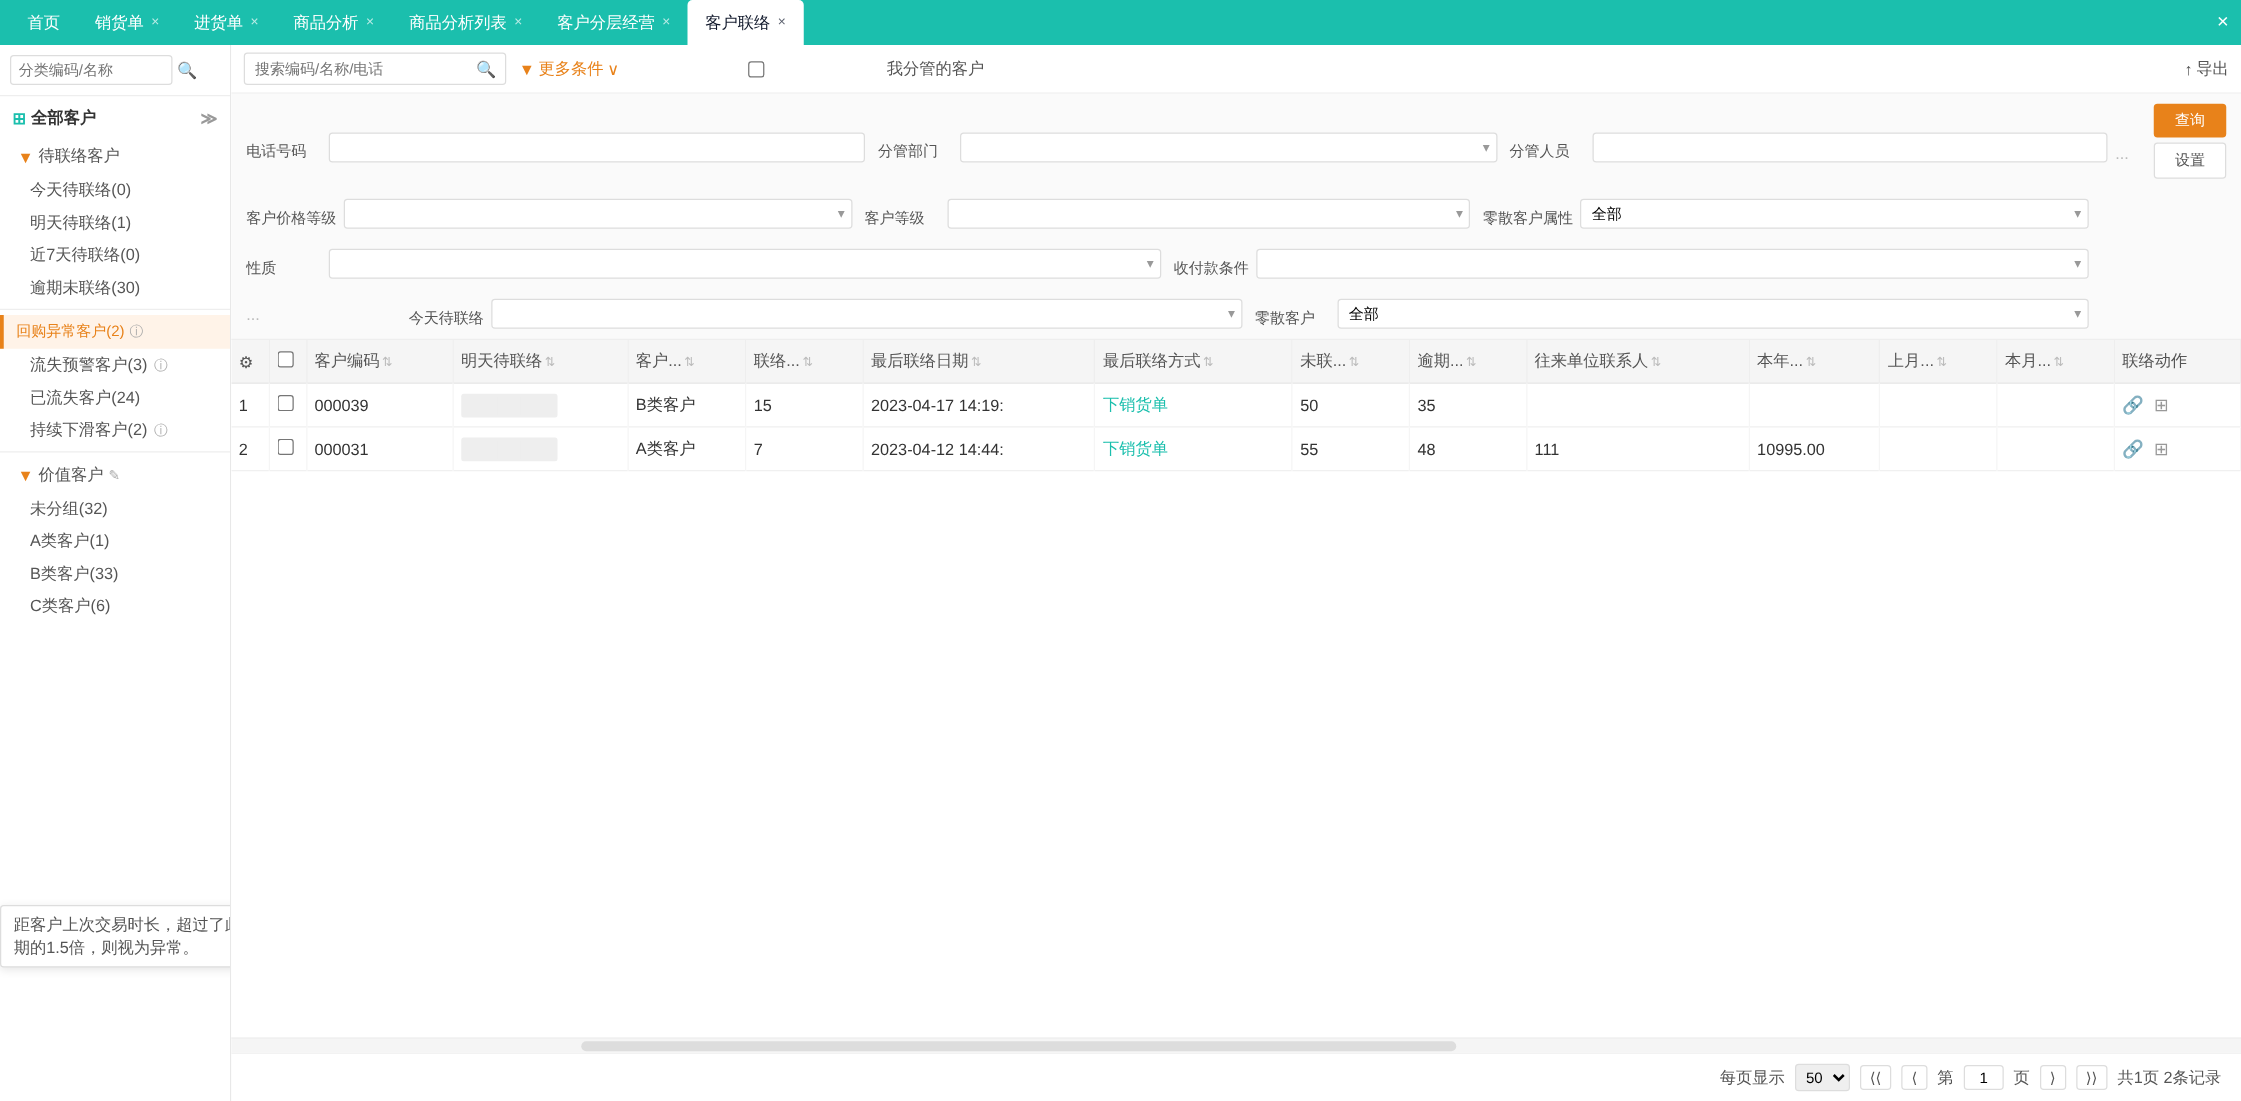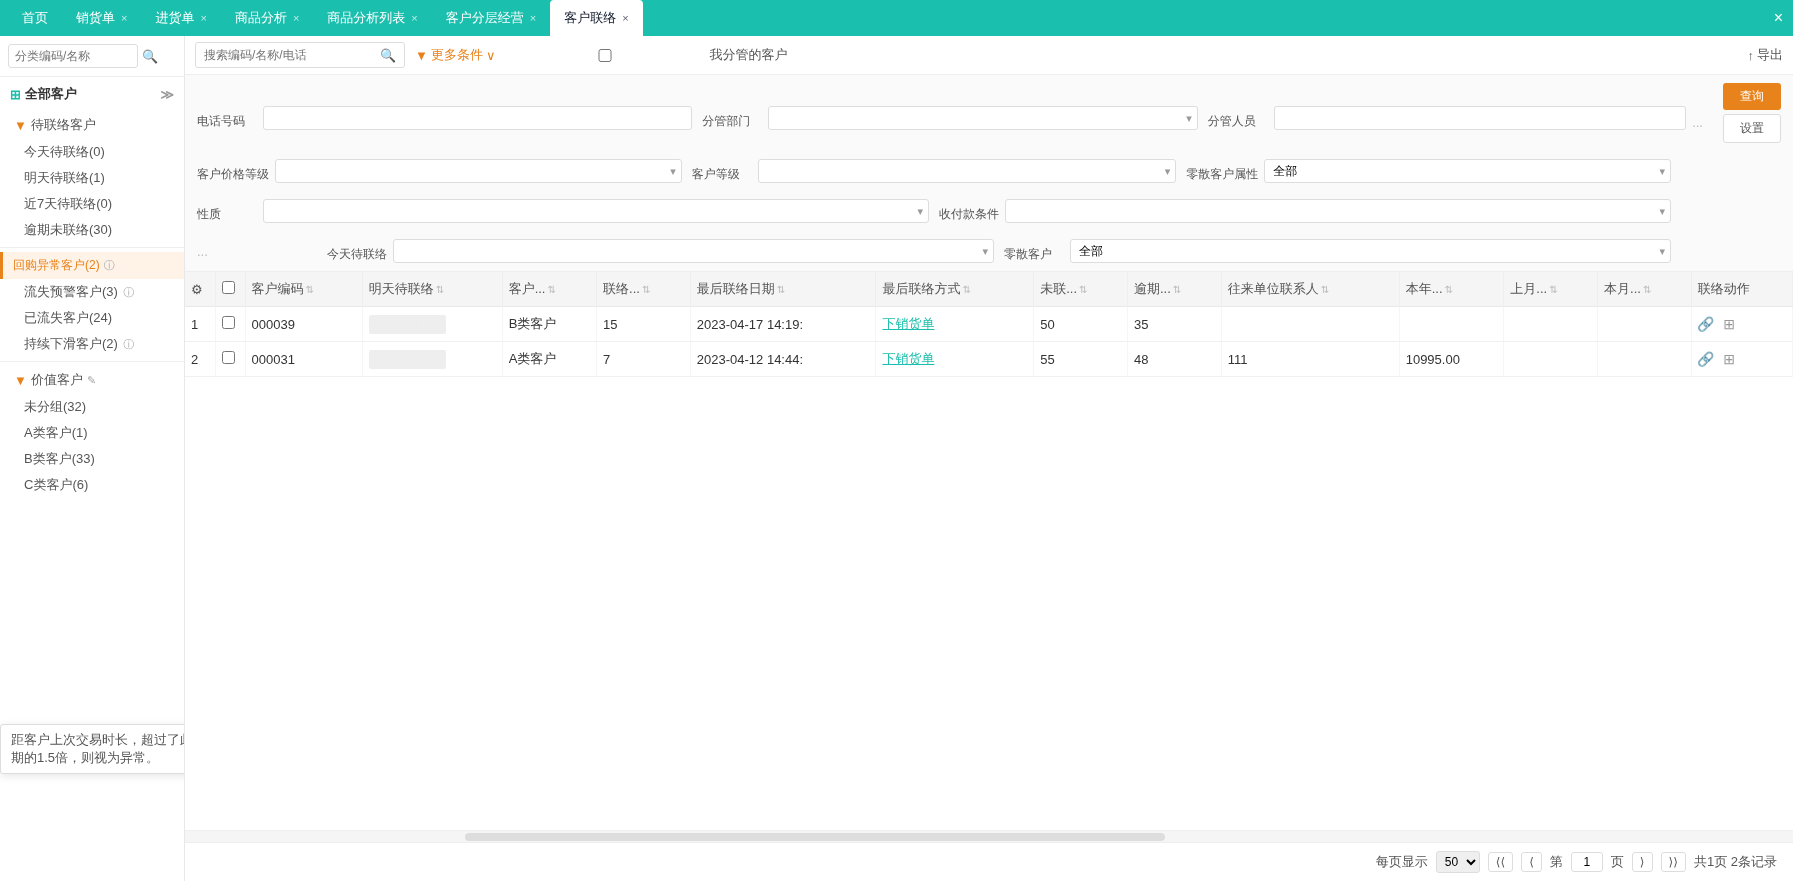--- a/index.html
+++ b/index.html
@@ -300,21 +300,20 @@
       border-bottom: 1px solid #f0f0f0;
     }
     tbody td {
       padding: 8px 6px;
       color: #333;
       white-space: nowrap;
       border-right: 1px solid #f5f5f5;
     }
     .link-text {
       color: #1bbfad;
-      text-decoration: underline;
       cursor: pointer;
     }
     .action-icons {
       display: flex;
       gap: 8px;
     }
     .action-icon {
       color: #999;
       cursor: pointer;
       font-size: 14px;

